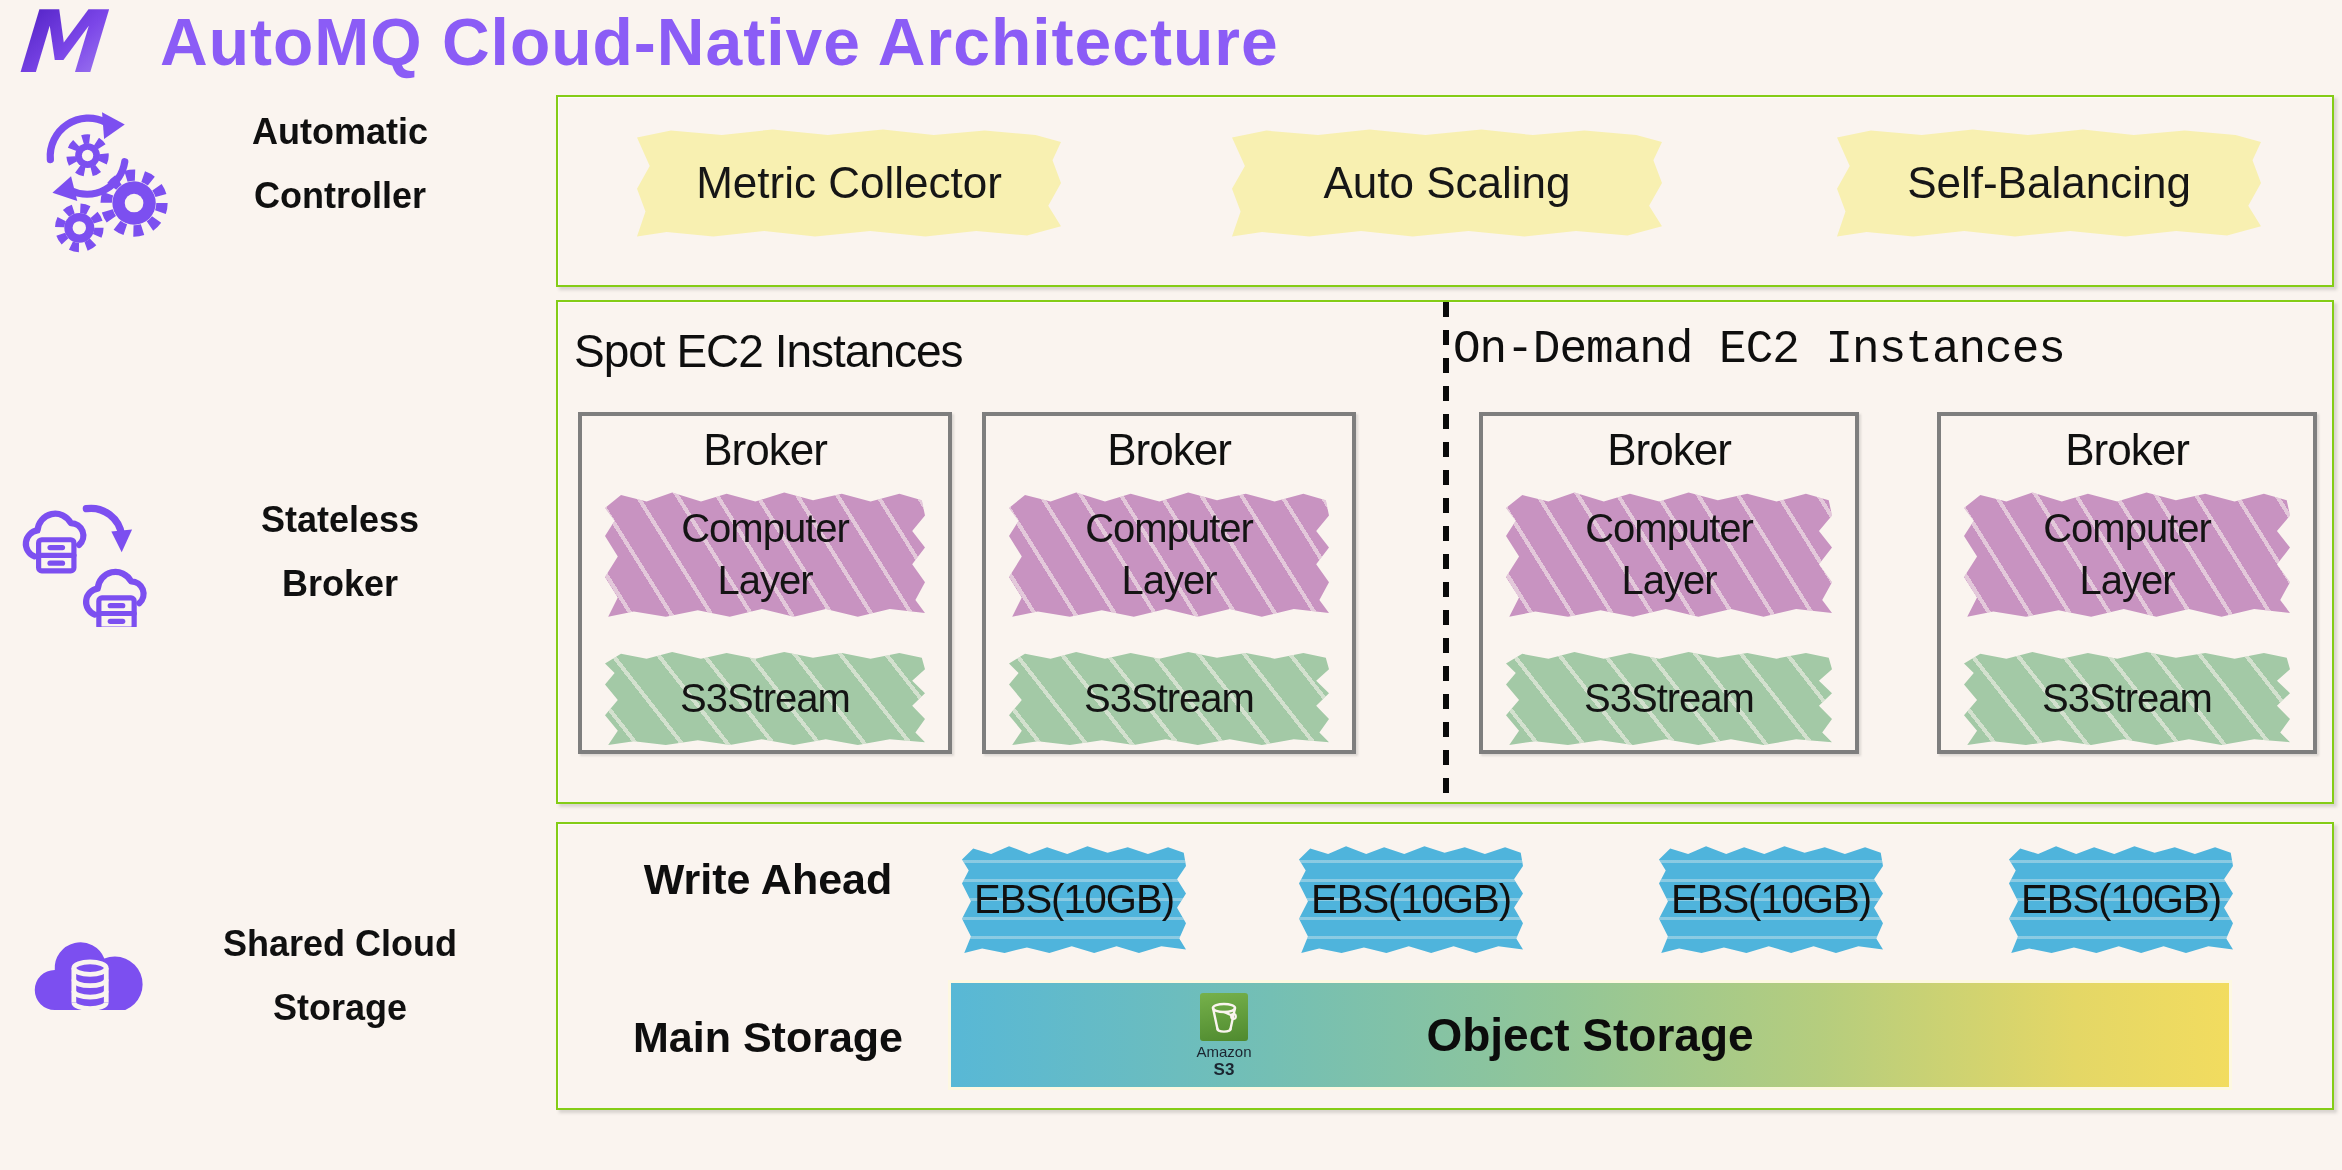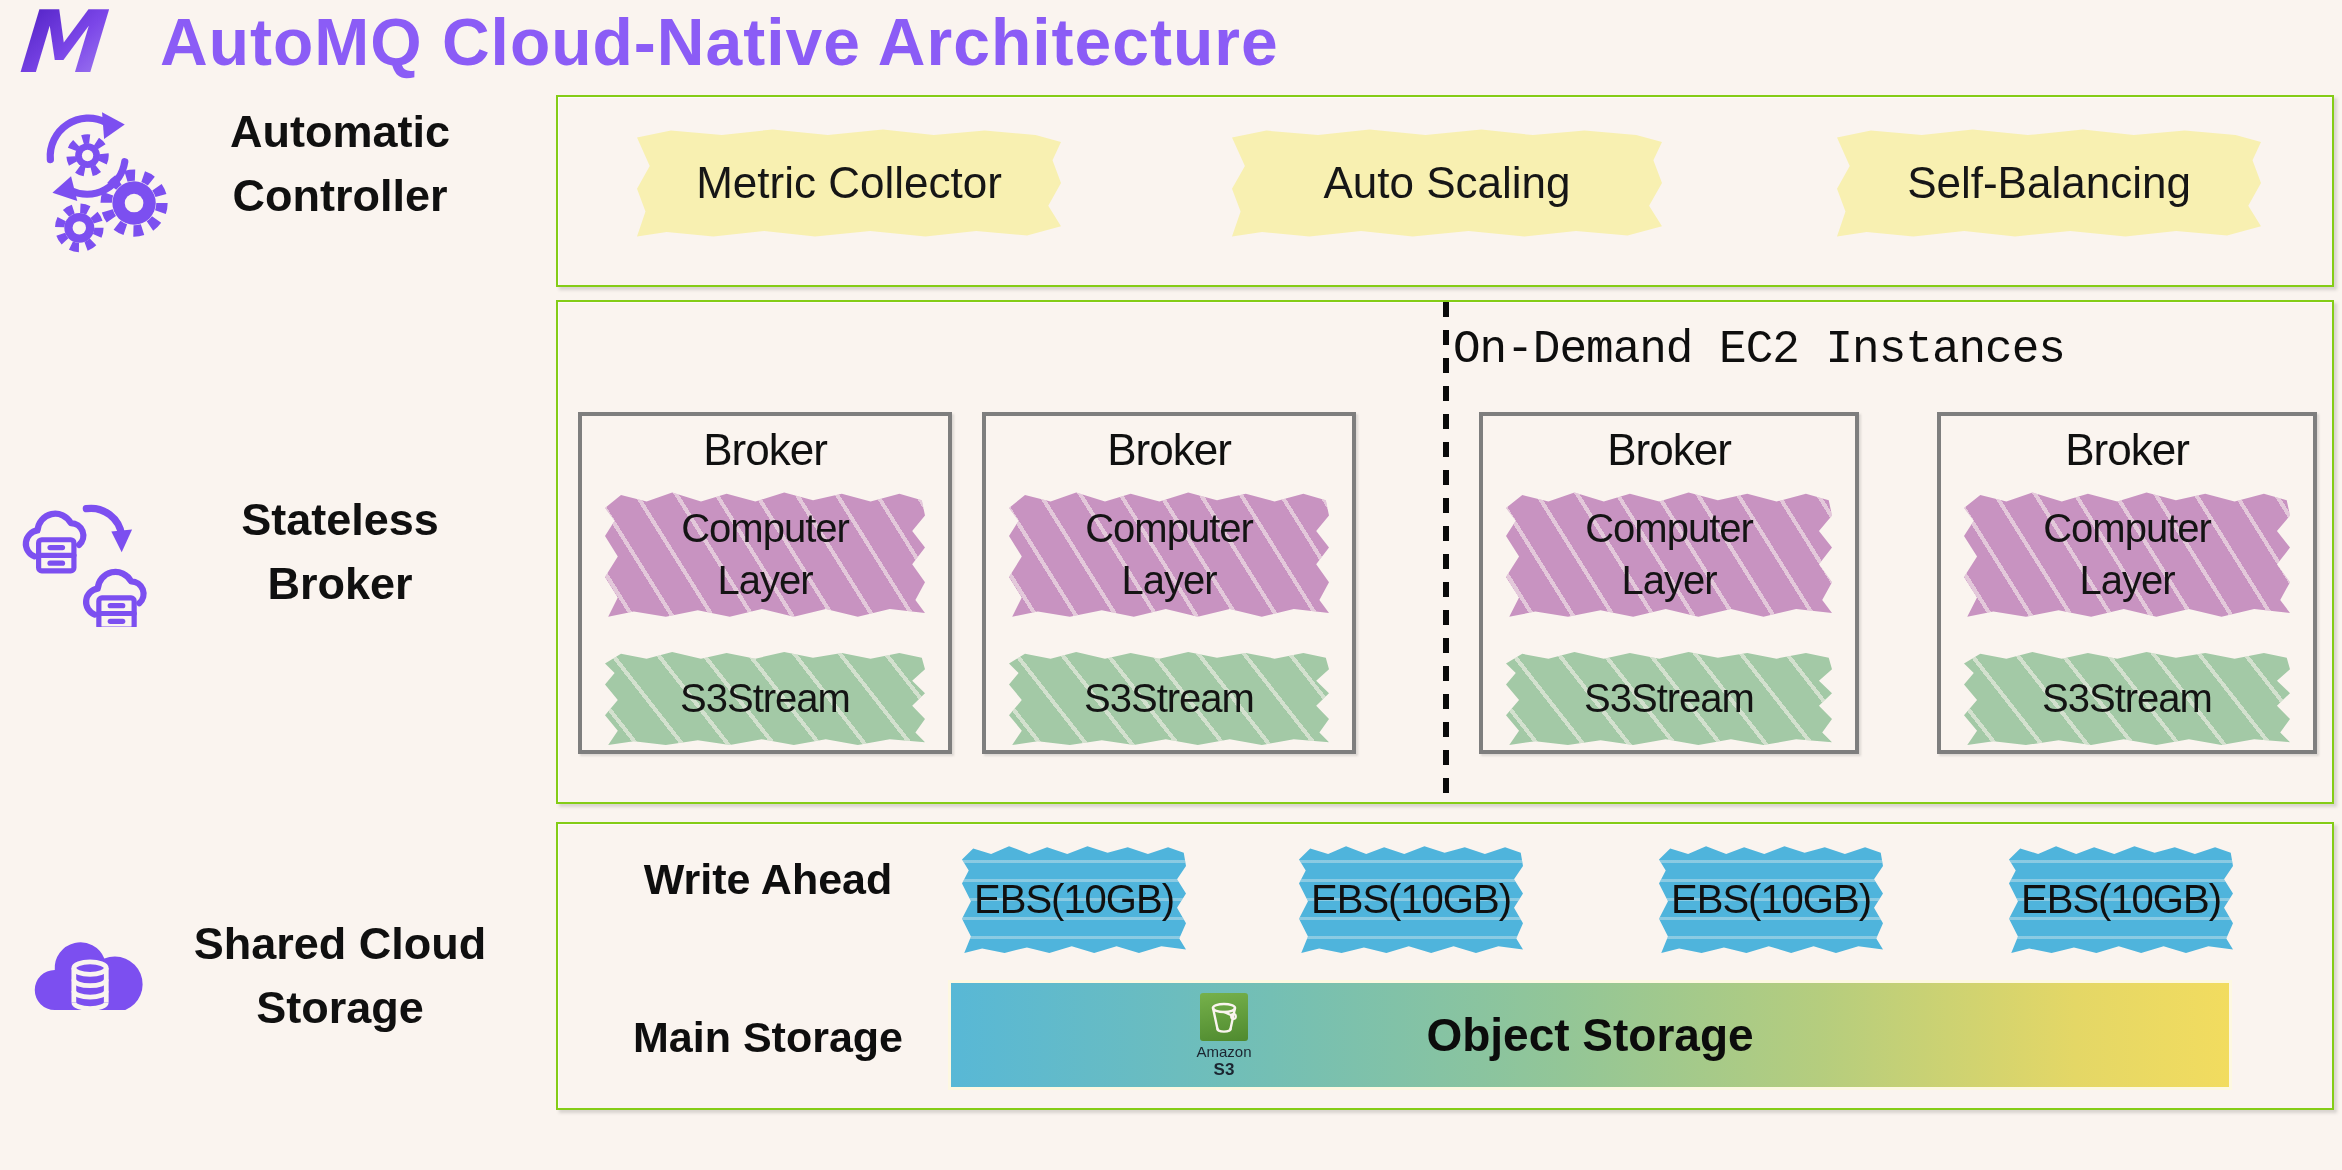--- a/index.html
+++ b/index.html
@@ -17,21 +17,21 @@
     transform:skewX(-6deg);line-height:100px;
   }
   .page-title{
     position:absolute;left:160px;top:0;margin:0;font-size:66px;font-weight:600;
     letter-spacing:1px;line-height:84px;color:#8b5cf6;white-space:nowrap;
   }
   
   .side-icon{position:absolute;}
   .side-label{
     position:absolute;left:140px;width:400px;text-align:center;
-    font-size:45px;font-weight:600;line-height:64px;color:#101010;
+    font-size:36px;font-weight:600;line-height:64px;color:#101010;
   }
   
   .box{
     position:absolute;border:2px solid #84cc16;background:transparent;
     box-shadow:3px 3px 3px rgba(60,60,60,.18), inset 1px 1px 0 rgba(255,255,255,.6);
   }
   #top-box{left:556px;top:95px;width:1774px;height:188px;}
   #middle-box{left:556px;top:300px;width:1774px;height:500px;}
   #bottom-box{left:556px;top:822px;width:1774px;height:284px;}
   
@@ -189,20 +189,21 @@
     </div>
     <div class="hl-yellow" id="hl-scaling">
       <span>Auto Scaling</span>
     </div>
     <div class="hl-yellow" id="hl-balance">
       <span>Self-Balancing</span>
     </div>
   </section>
 
   <section class="box" id="middle-box">
+    <div class="section-title" id="spot-title">Spot EC2 Instances</div>
     <div class="section-title" id="ondemand-title">On-Demand EC2 Instances</div>
     <div class="divider"></div>
 
     <div class="broker" id="broker-1">
       <div class="broker-title">Broker</div>
       <div class="scribble pink">
         <div>Computer</div>
         <div>Layer</div>
       </div>
       <div class="scribble green">

